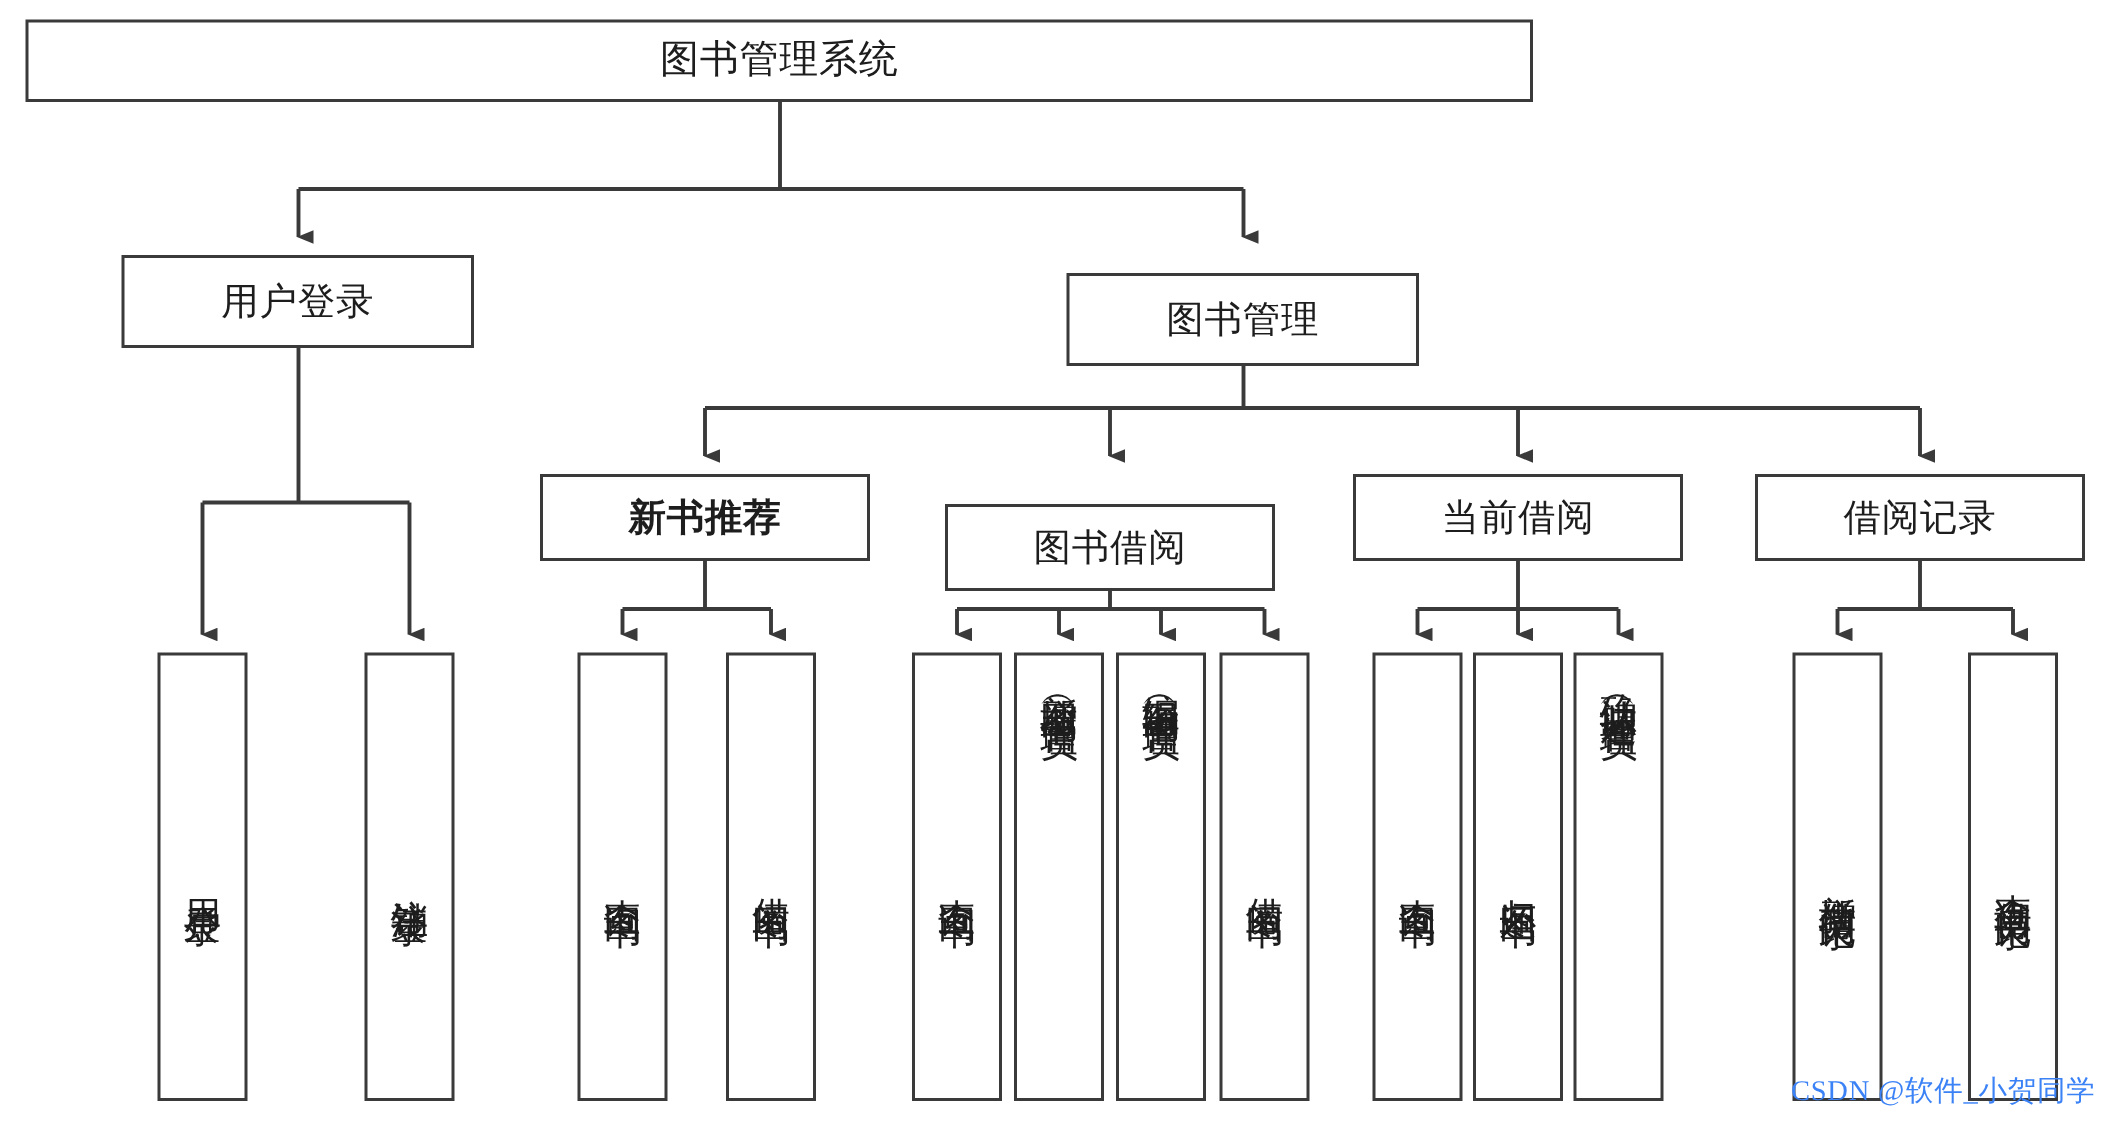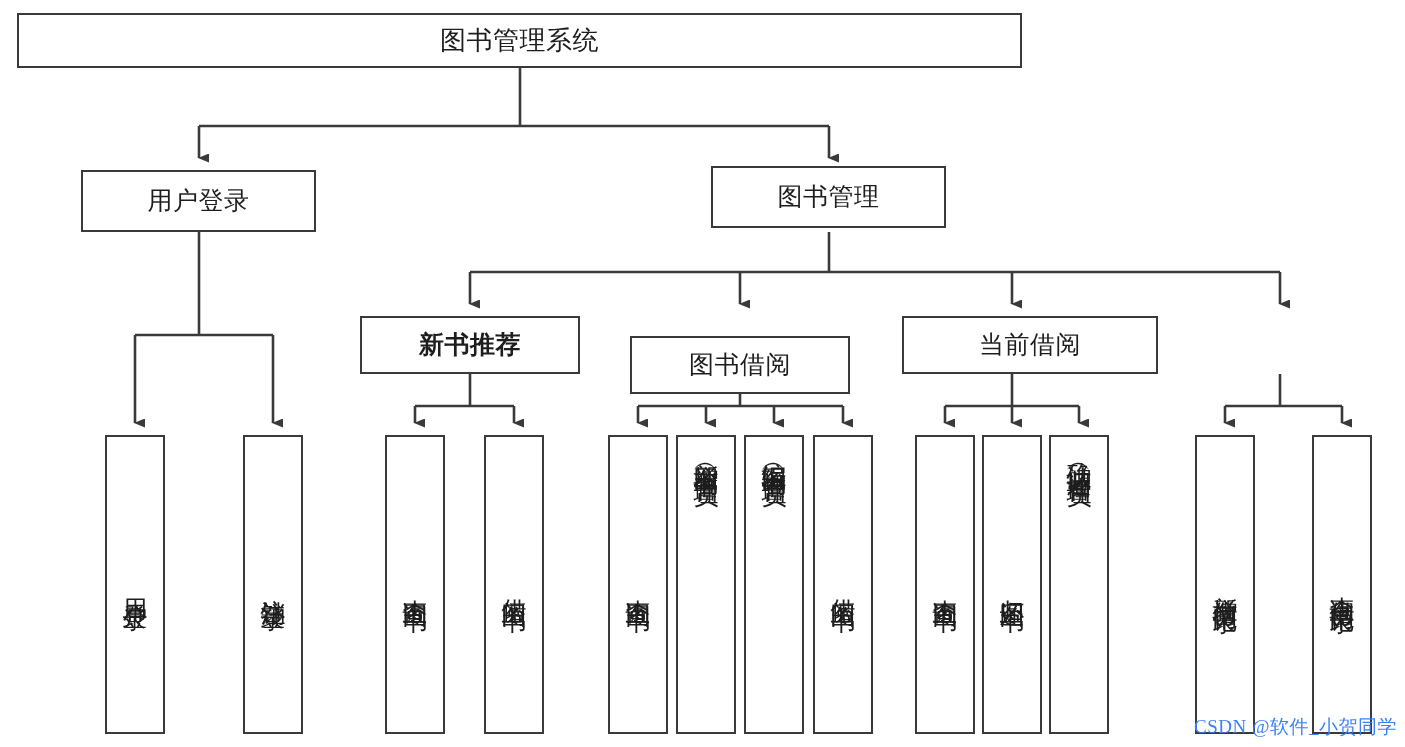--- a/index.html
+++ b/index.html
@@ -131,36 +131,39 @@
   </svg>
 
   <div class="node horiz root" style="left:17px; top:13px; width:1005px; height:55px;">
     <span>图书管理系统</span>
   </div>
 
   <div class="node horiz" style="left:81px; top:170px; width:235px; height:62px;">
     <span>用户登录</span>
   </div>
 
-  <div class="node horiz" style="left:711px; top:166px; width:235px; height:62px;">
+  <div class="node horiz" style="left:711px; top:182px; width:235px; height:62px;">
     <span>图书管理</span>
   </div>
 
   <div class="node horiz" style="left:360px; top:316px; width:220px; height:58px;font-weight:bold;">
     <span>新书推荐</span>
   </div>
 
   <div class="node horiz" style="left:630px; top:316px; width:220px; height:58px;margin-top:20px;">
     <span>图书借阅</span>
   </div>
 
-  <div class="node horiz" style="left:902px; top:316px; width:256px; height:58px;">
+  <div class="node horiz" style="left:902px; top:316px; width:220px; height:58px;">
     <span>当前借阅</span>
   </div>
 
+  <div class="node horiz" style="left:1170px; top:316px; width:220px; height:58px;">
+    <span>借阅记录</span>
+  </div>
 
   <div class="node leaf center-v" style="left:105px; top:435px; width:60px; height:299px;">
     <span class="vtext">用户登录</span>
   </div>
 
   <div class="node leaf center-v" style="left:243px; top:435px; width:60px; height:299px;">
     <span class="vtext">注销登录</span>
   </div>
 
   <div class="node leaf center-v" style="left:385px; top:435px; width:60px; height:299px;">

